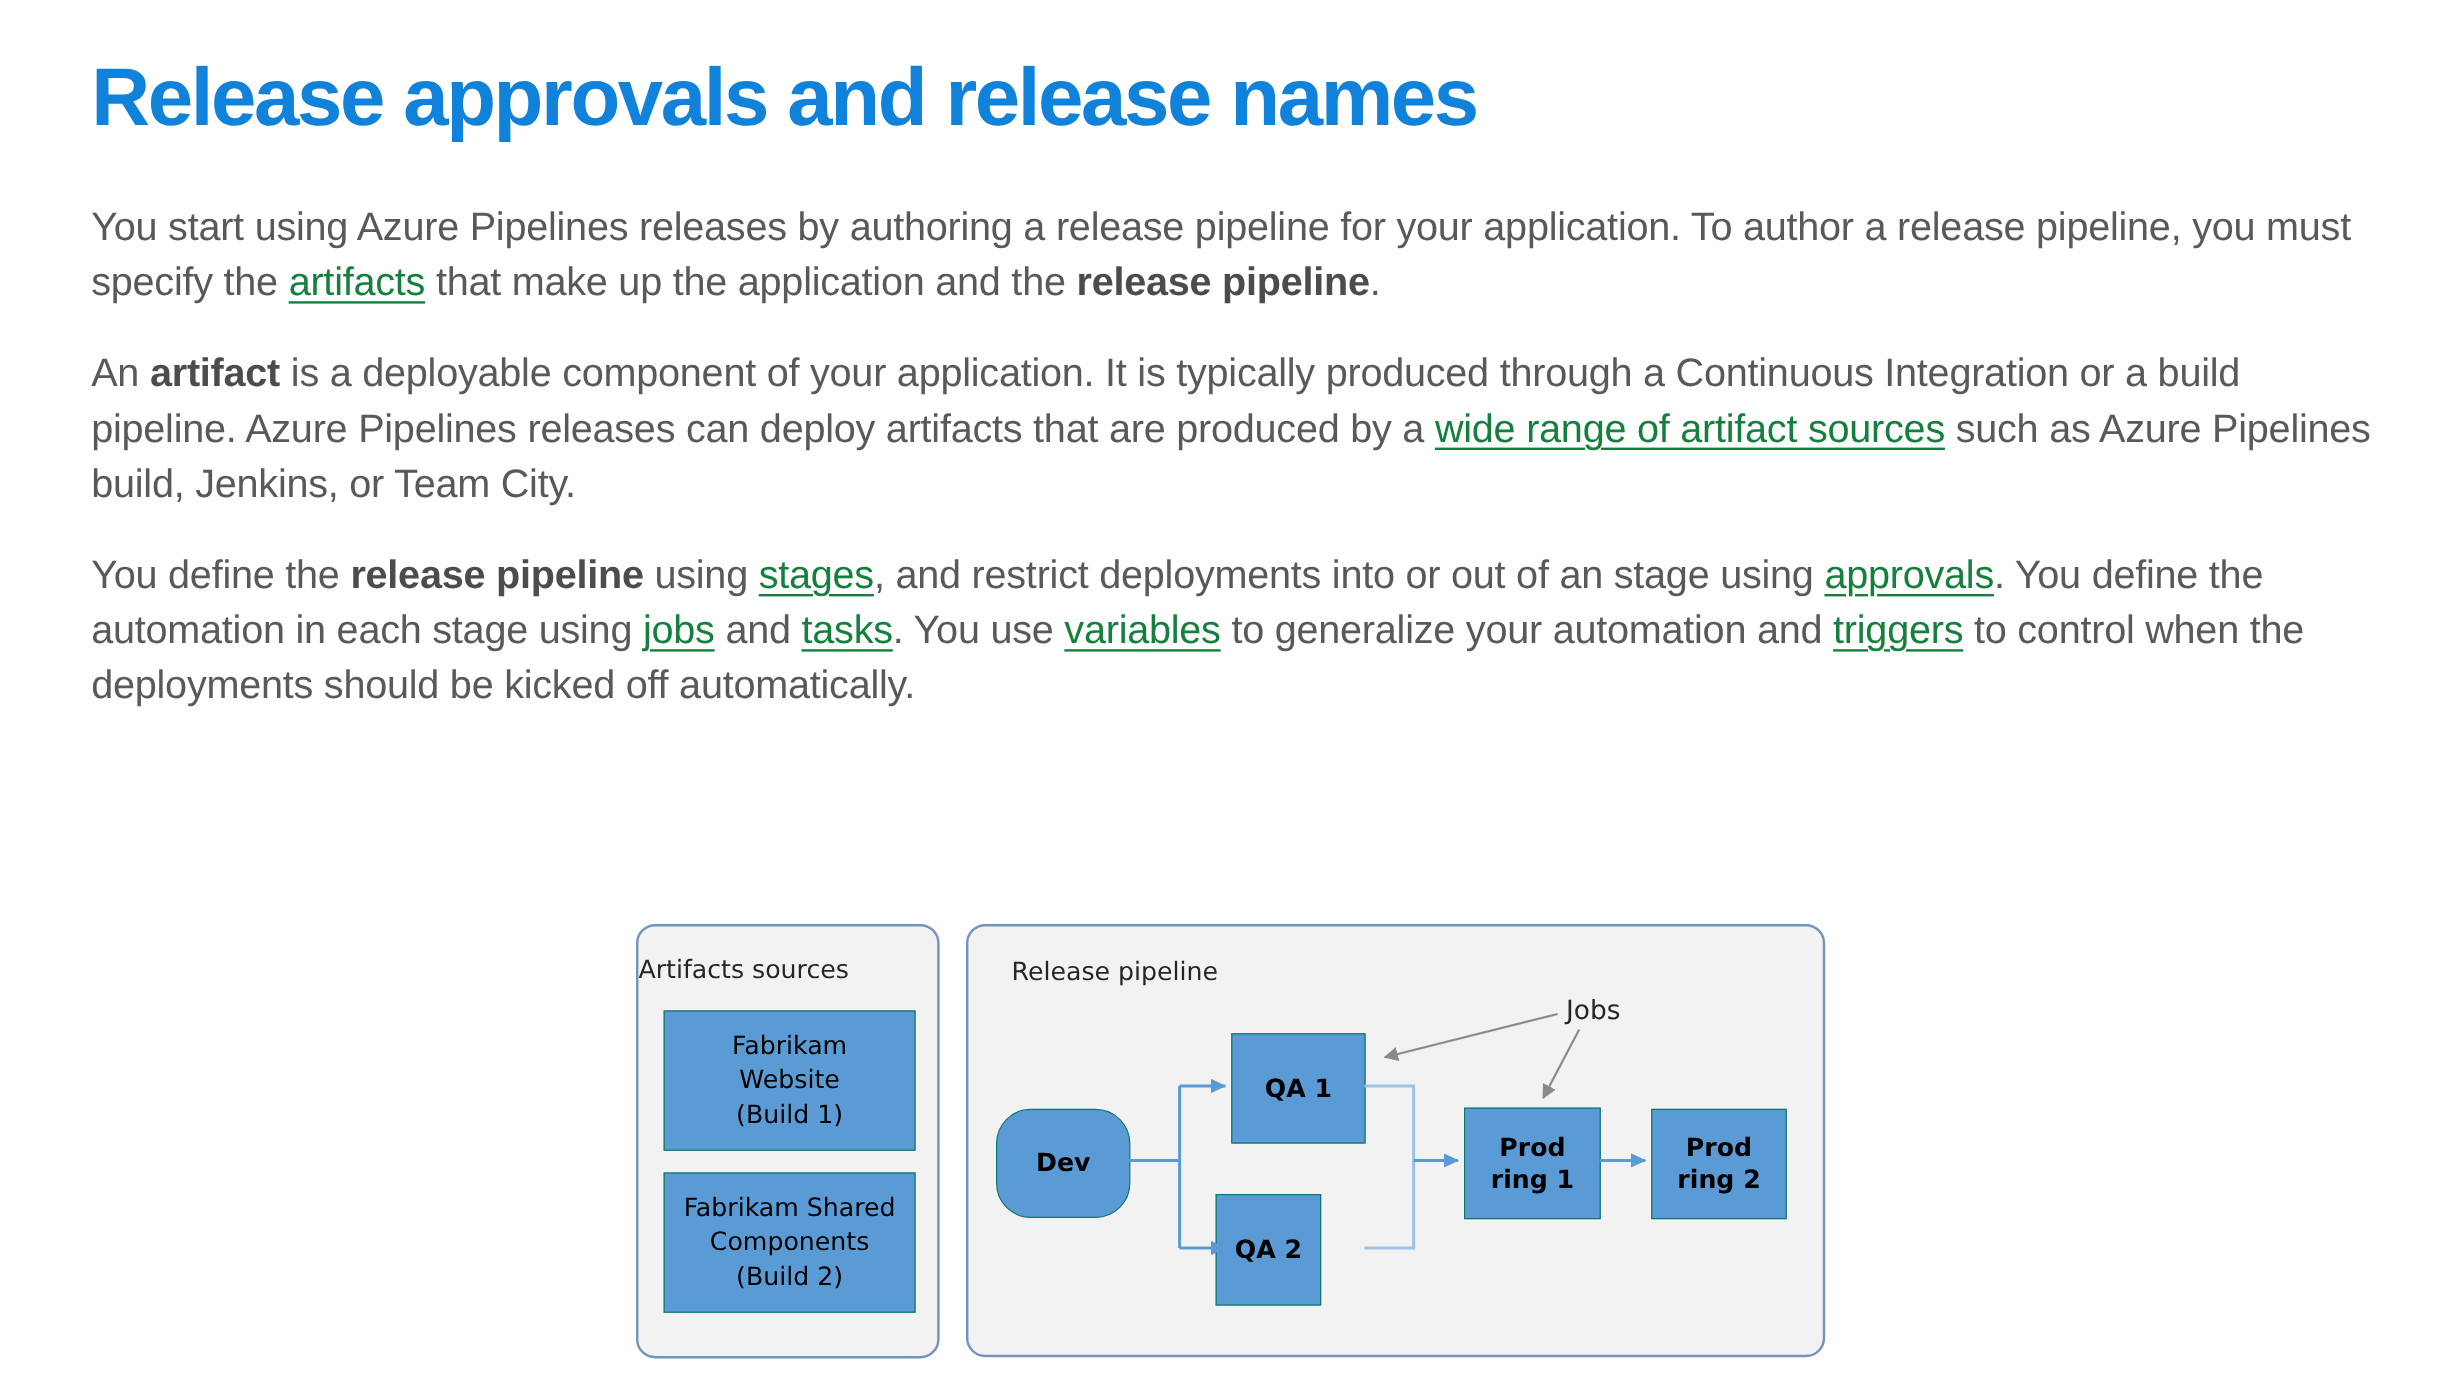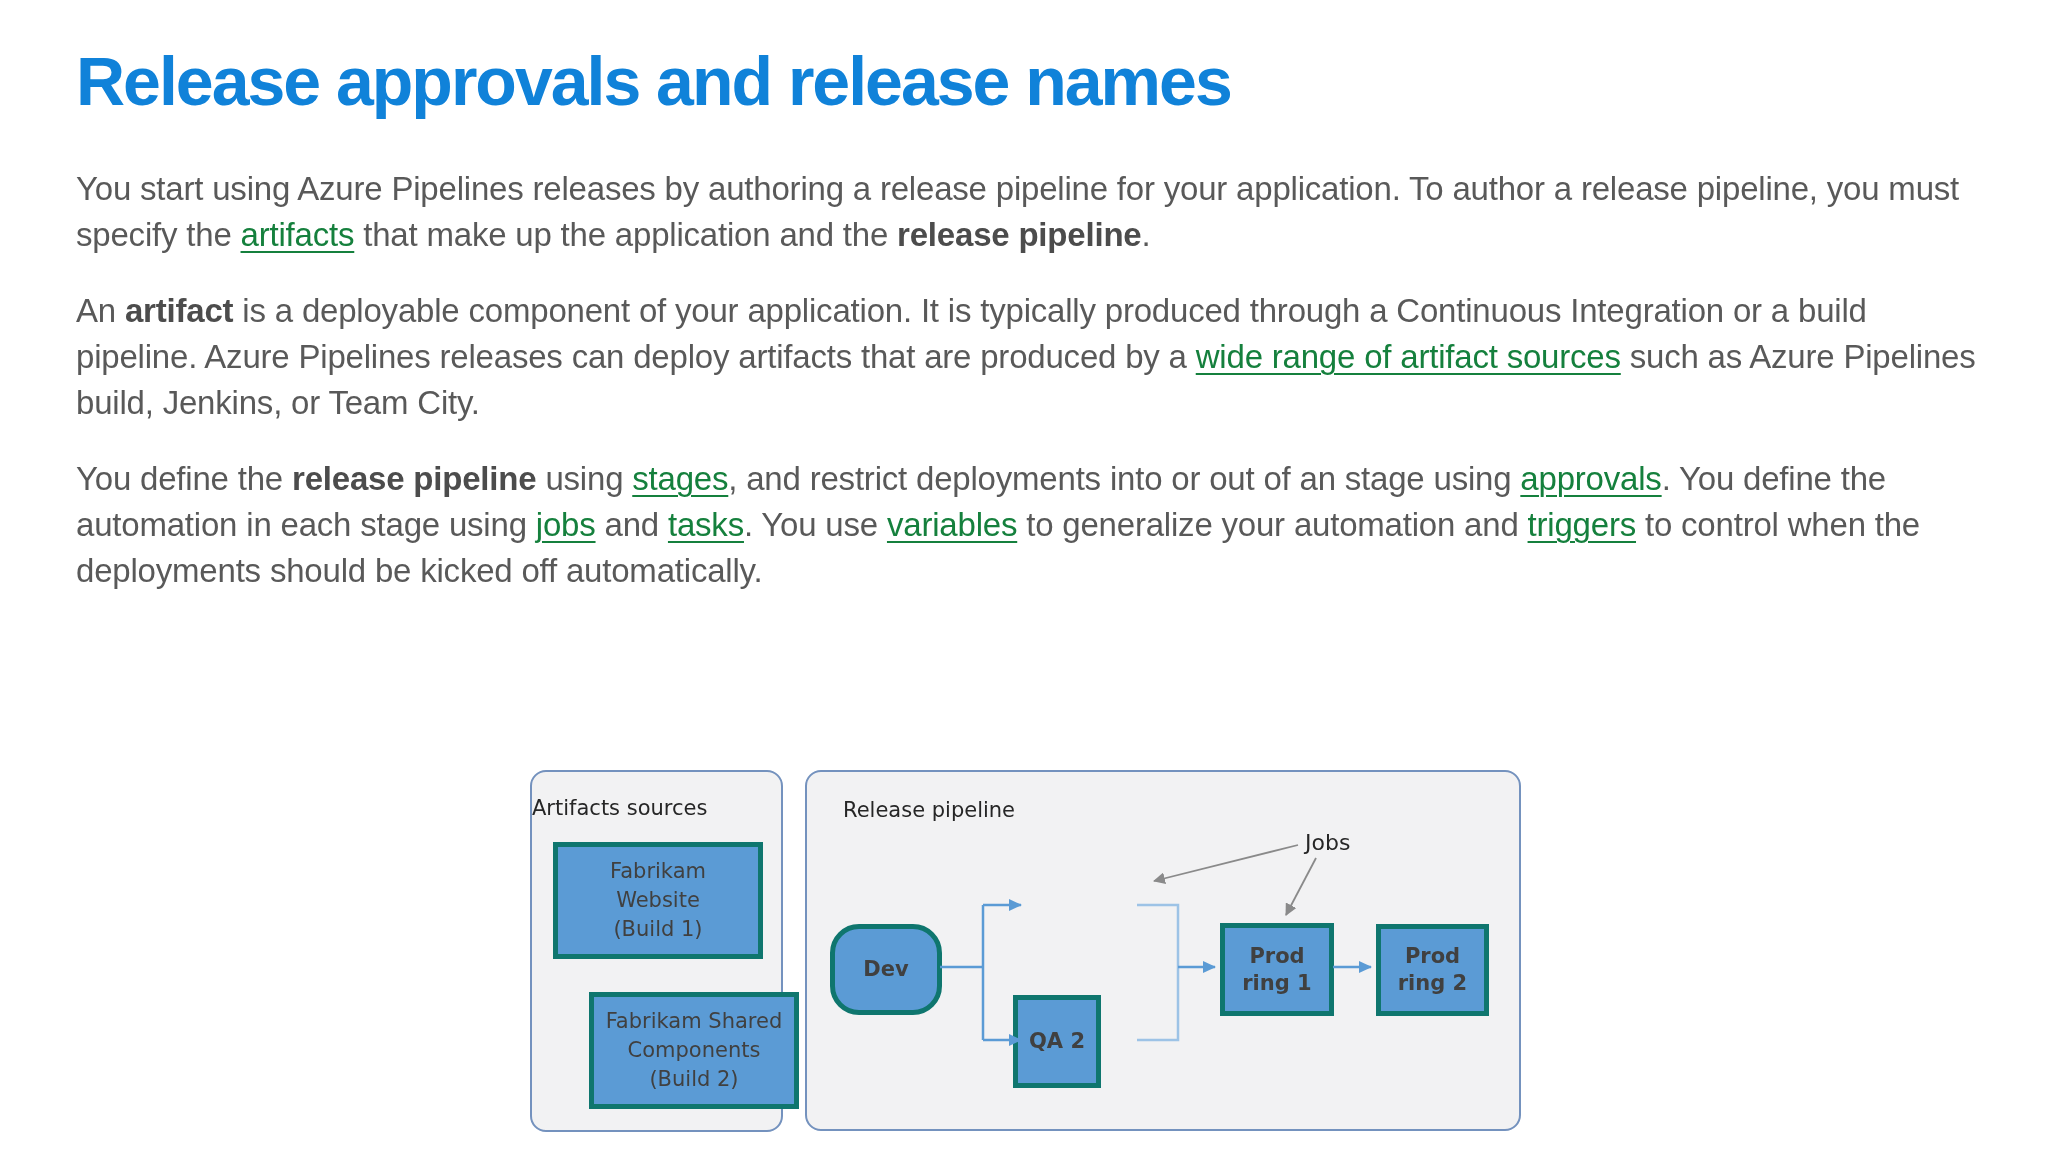--- a/index.html
+++ b/index.html
@@ -87,38 +87,38 @@
   }
   .panel-release .panel-title {
     position: absolute;
     left: 36px;
     top: 26px;
   }
   .node {
     position: absolute;
     box-sizing: border-box;
     background: #5b9bd5;
-    border: 5px solid #0f766e;
-    color: #404040;
+    border: 1px solid #0f766e;
+    color: #000000;
     display: flex;
     align-items: center;
     justify-content: center;
     text-align: center;
     font-family: "DejaVu Sans", sans-serif;
     white-space: pre-line;
   }
   .build-node {
     left: 21px;
     width: 210px;
     height: 117px;
     font-size: 21px;
     line-height: 29px;
   }
   #build-1 { top: 70px; }
-  #build-2 { top: 220px; margin-left: 36px; }
+  #build-2 { top: 205px; }
   .stage-node {
     font-weight: bold;
     font-size: 21px;
     line-height: 27px;
   }
   #stage-dev   { left: 23px;  top: 152px; width: 112px; height: 91px; border-radius: 29px; }
   #stage-qa1   { left: 219px; top: 89px;  width: 112px; height: 92px; }
   #stage-qa2   { left: 206px; top: 223px; width: 88px; height: 93px; }
   #stage-prod1 { left: 413px; top: 151px; width: 114px; height: 93px; }
   #stage-prod2 { left: 569px; top: 152px; width: 113px; height: 92px; }
@@ -157,20 +157,21 @@
 Website
 (Build 1)</div>
     <div class="node build-node" id="build-2">Fabrikam Shared
 Components
 (Build 2)</div>
   </div>
 
   <div class="panel panel-release">
     <div class="panel-title">Release pipeline</div>
     <div class="node stage-node" id="stage-dev">Dev</div>
+    <div class="node stage-node" id="stage-qa1">QA 1</div>
     <div class="node stage-node" id="stage-qa2">QA 2</div>
     <div class="node stage-node" id="stage-prod1">Prod
 ring 1</div>
     <div class="node stage-node" id="stage-prod2">Prod
 ring 2</div>
     <div class="jobs-label">Jobs</div>
   </div>
 
   <svg class="connectors" width="2048" height="382" viewBox="0 0 2048 382">
     <defs>

